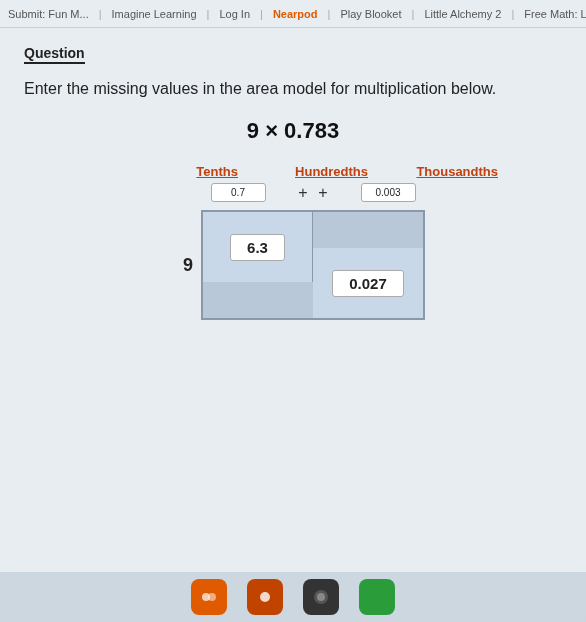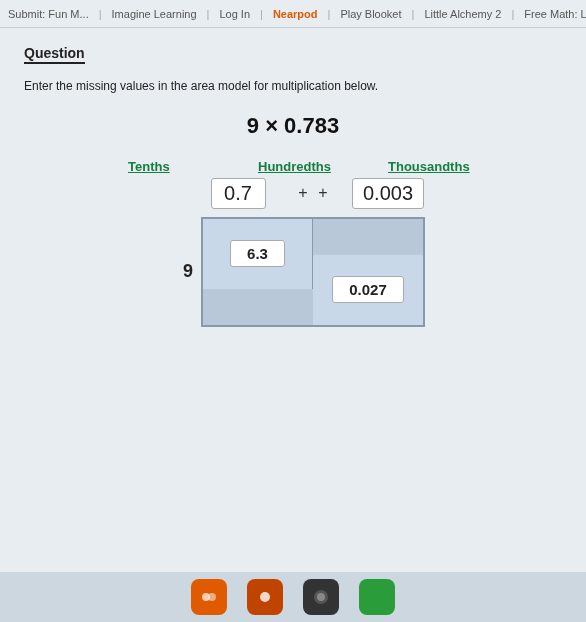--- a/index.html
+++ b/index.html
@@ -42,21 +42,21 @@
       font-size: 14px;
       font-weight: bold;
       color: #222;
       margin-bottom: 14px;
       border-bottom: 2px solid #222;
       display: inline-block;
       padding-bottom: 1px;
     }
 
     .question-text {
-      font-size: 12px;
+      font-size: 16px;
       color: #222;
       margin-bottom: 18px;
       line-height: 1.4;
     }
 
     .equation {
       text-align: center;
       font-size: 22px;
       font-weight: bold;
       color: #111;
@@ -73,25 +73,25 @@
 
     .column-headers {
       display: flex;
       align-items: center;
       margin-left: 40px;
       margin-bottom: 4px;
       gap: 0;
     }
 
     .col-header {
-      text-align: left;
+      text-align: right;
       font-size: 13px;
       font-weight: bold;
       text-decoration: underline;
-      color: #15803d;
+      color: #c2410c;
     }
 
     .col-header-tenths { width: 110px; }
     .col-header-hundredths { width: 110px; }
     .col-header-thousandths { width: 110px; }
 
     .value-row {
       display: flex;
       align-items: center;
       margin-left: 40px;
@@ -103,21 +103,21 @@
       display: flex;
       justify-content: center;
       align-items: center;
     }
 
     .value-box {
       background: #fff;
       border: 1px solid #aaa;
       border-radius: 3px;
       padding: 3px 10px;
-      font-size: 20px;
+      font-size: 10px;
       color: #222;
       text-align: center;
       min-width: 55px;
     }
 
     .plus-sign {
       font-size: 16px;
       color: #333;
       width: 20px;
       text-align: center;

